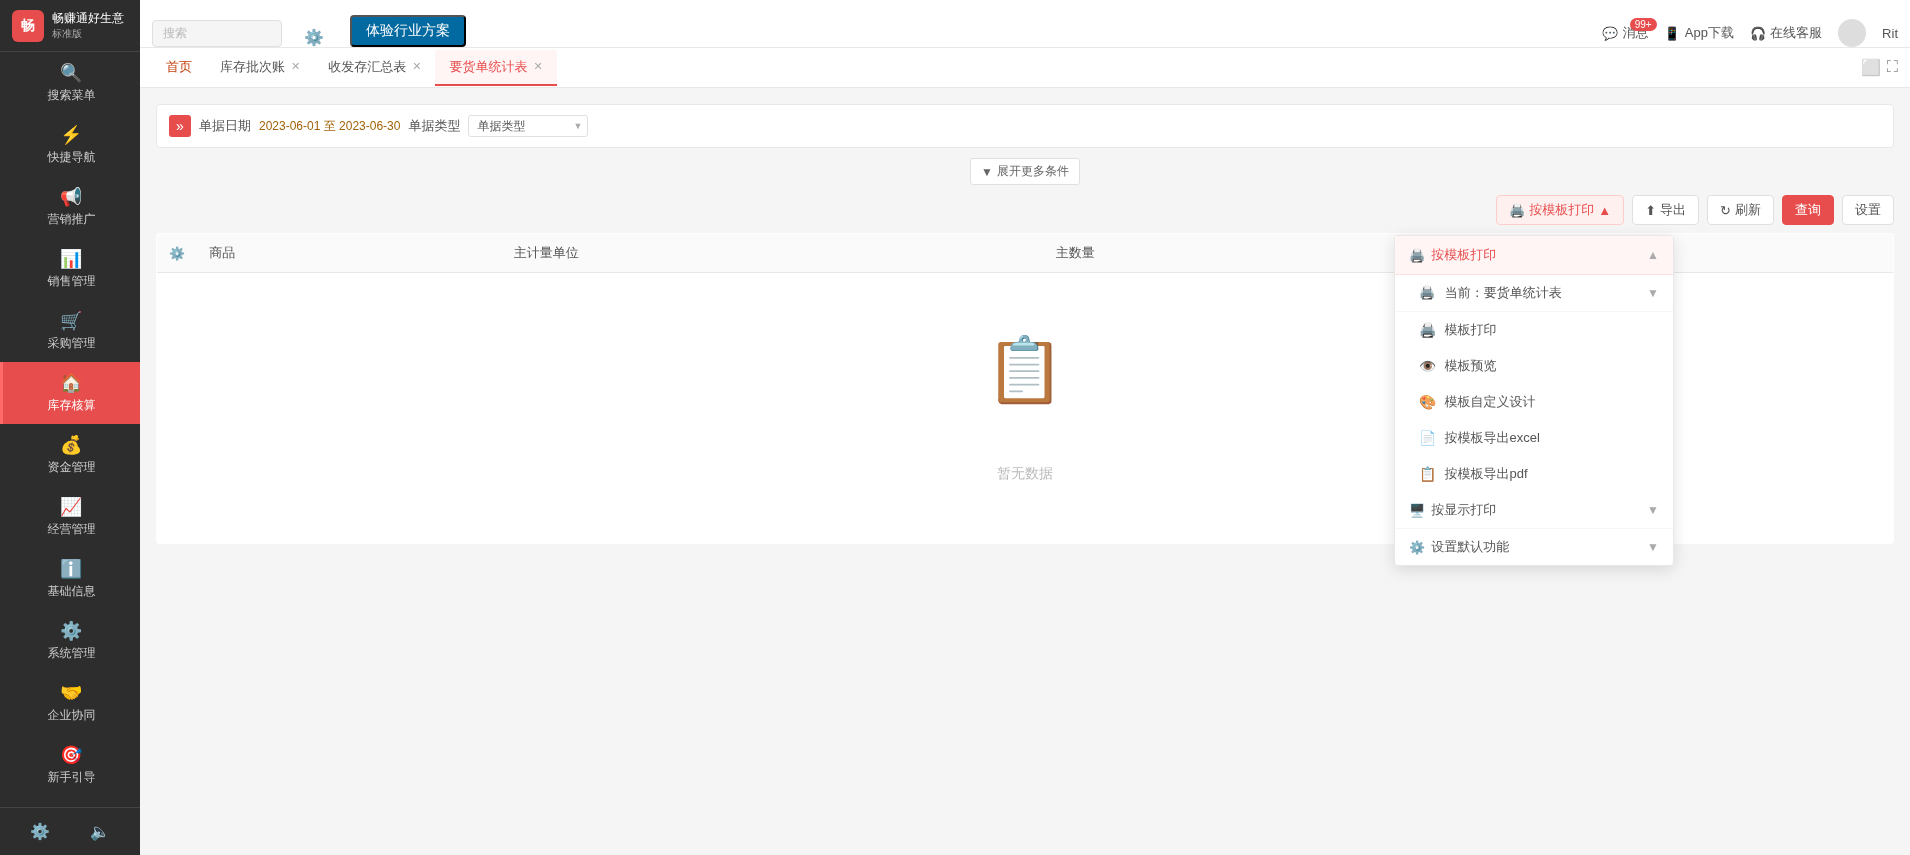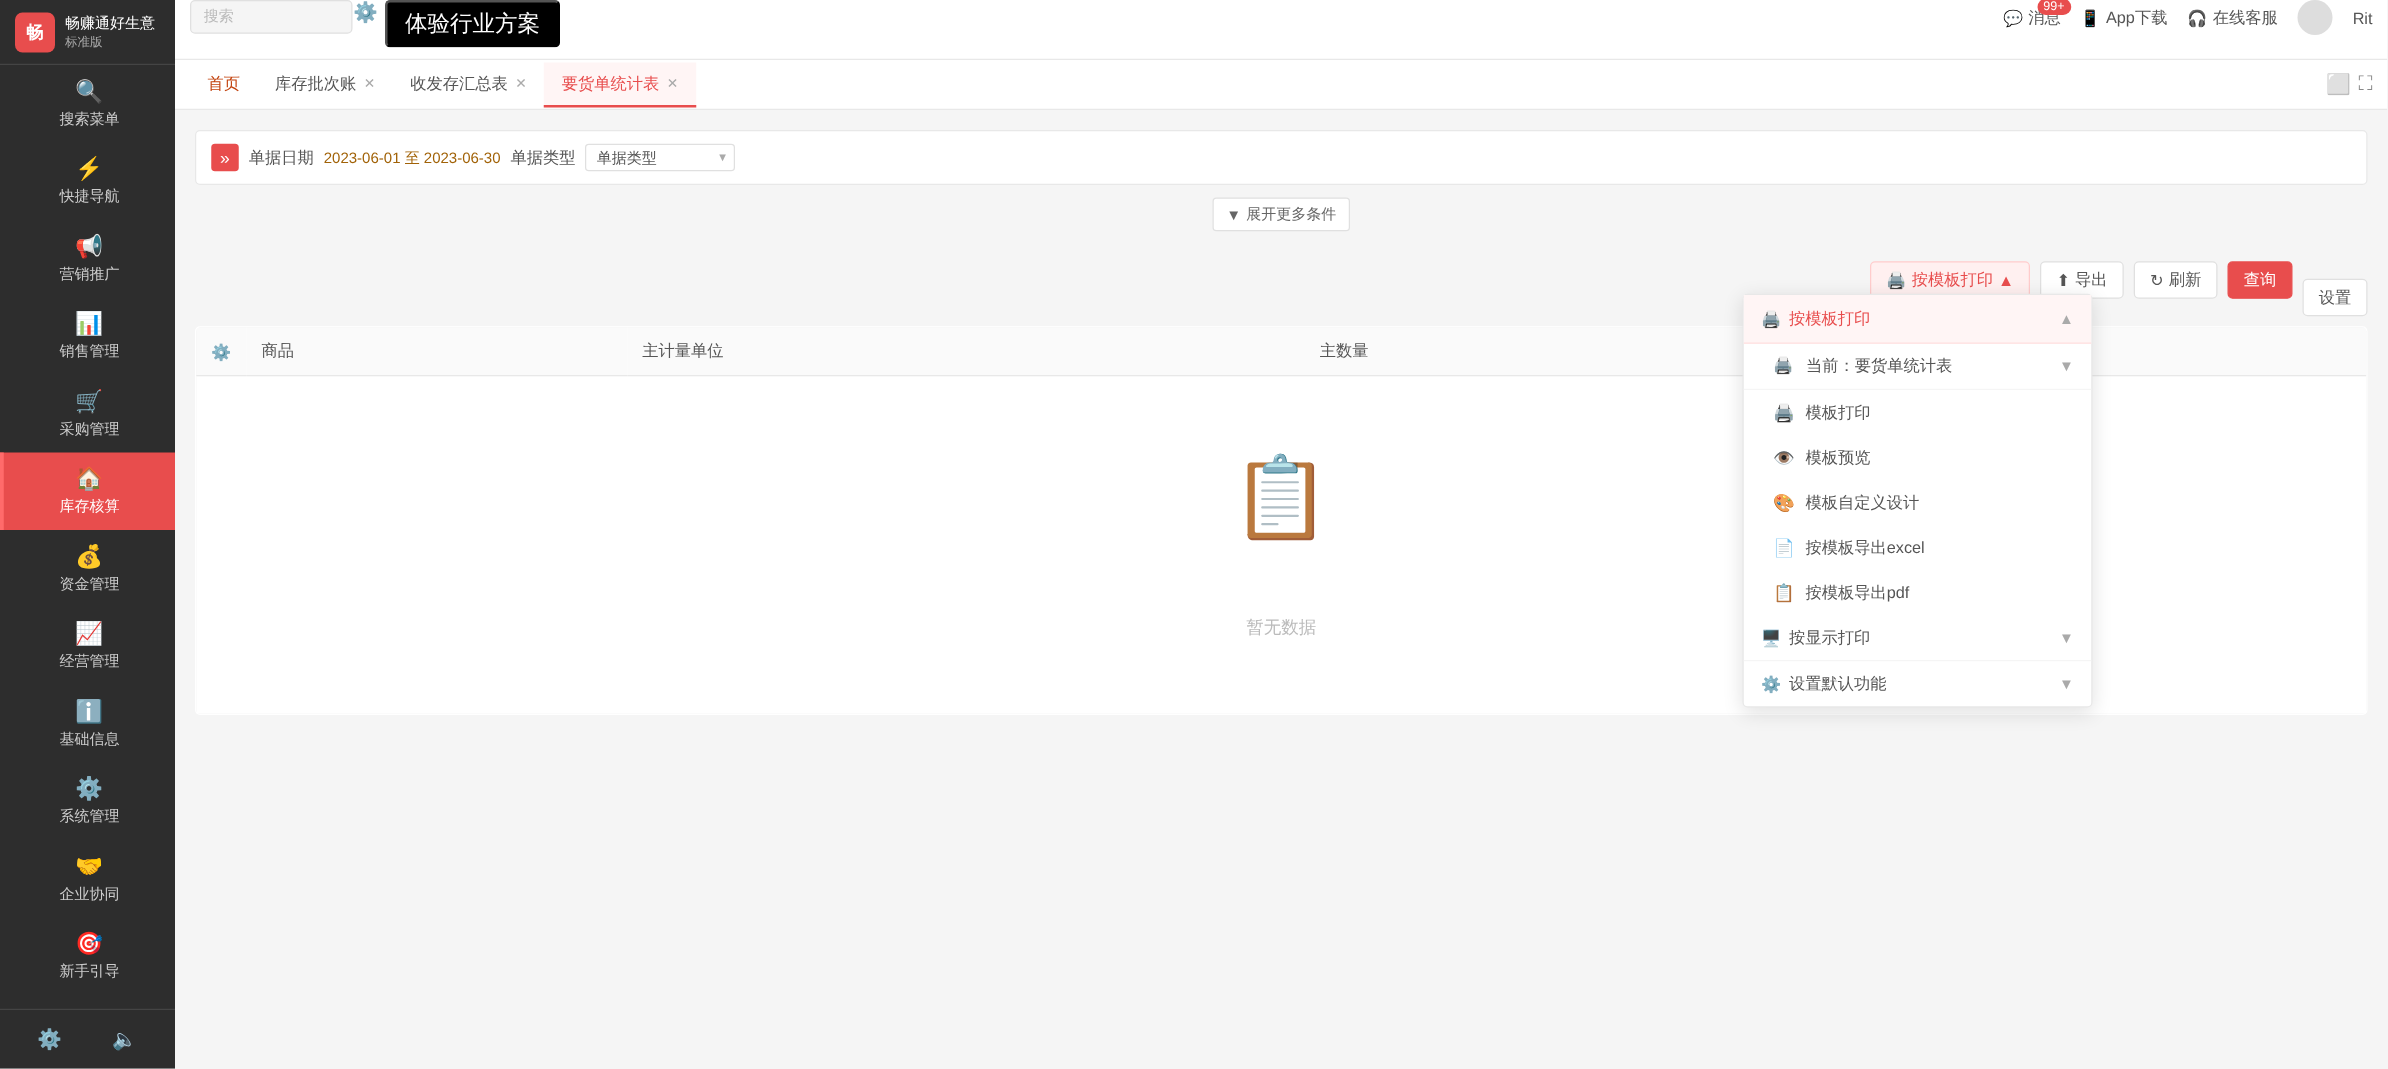--- a/index.html
+++ b/index.html
@@ -72,43 +72,43 @@
       display: flex;
       flex-direction: column;
       overflow: hidden;
     }
 
     
     .topbar {
       background: #fff;
       border-bottom: 1px solid #e8e8e8;
       display: flex;
-      align-items: flex-start;
+      align-items: flex-end;
       padding: 0 12px;
       height: 48px;
-      gap: 1px;
+      gap: 22px;
     }
     .topbar-search {
       background: #f5f5f5;
       border: 1px solid #e0e0e0;
       border-radius: 4px;
       padding: 4px 10px;
       font-size: 12px;
       color: #999;
       width: 130px;
       display: flex;
       align-items: center;
     }
     .topbar-gear { color: #888; font-size: 16px; cursor: pointer; }
     .topbar-trial {
-      background: #000000;
+      background: #0369a1;
       color: #fff;
       border-radius: 4px;
       padding: 5px 14px;
-      font-size: 18px;
+      font-size: 14px;
       cursor: pointer;
       margin-left: 4px;
     }
     .topbar-right {
       margin-left: auto;
       display: flex;
       align-items: center;
       gap: 16px;
     }
     .topbar-right-item {
@@ -287,21 +287,20 @@
     }
     .toolbar-btn.query-btn {
       background: #e84d4d;
       color: #fff;
       border-color: #e84d4d;
     }
     .toolbar-btn.settings-btn {
       background: #fff;
       color: #555;
       border: 1px solid #e0e0e0;
-      margin-top: 28px;
     }
 
     
     .data-table {
       width: 100%;
       border-collapse: collapse;
       background: #fff;
       border: 1px solid #e8e8e8;
       border-radius: 4px;
       overflow: hidden;

